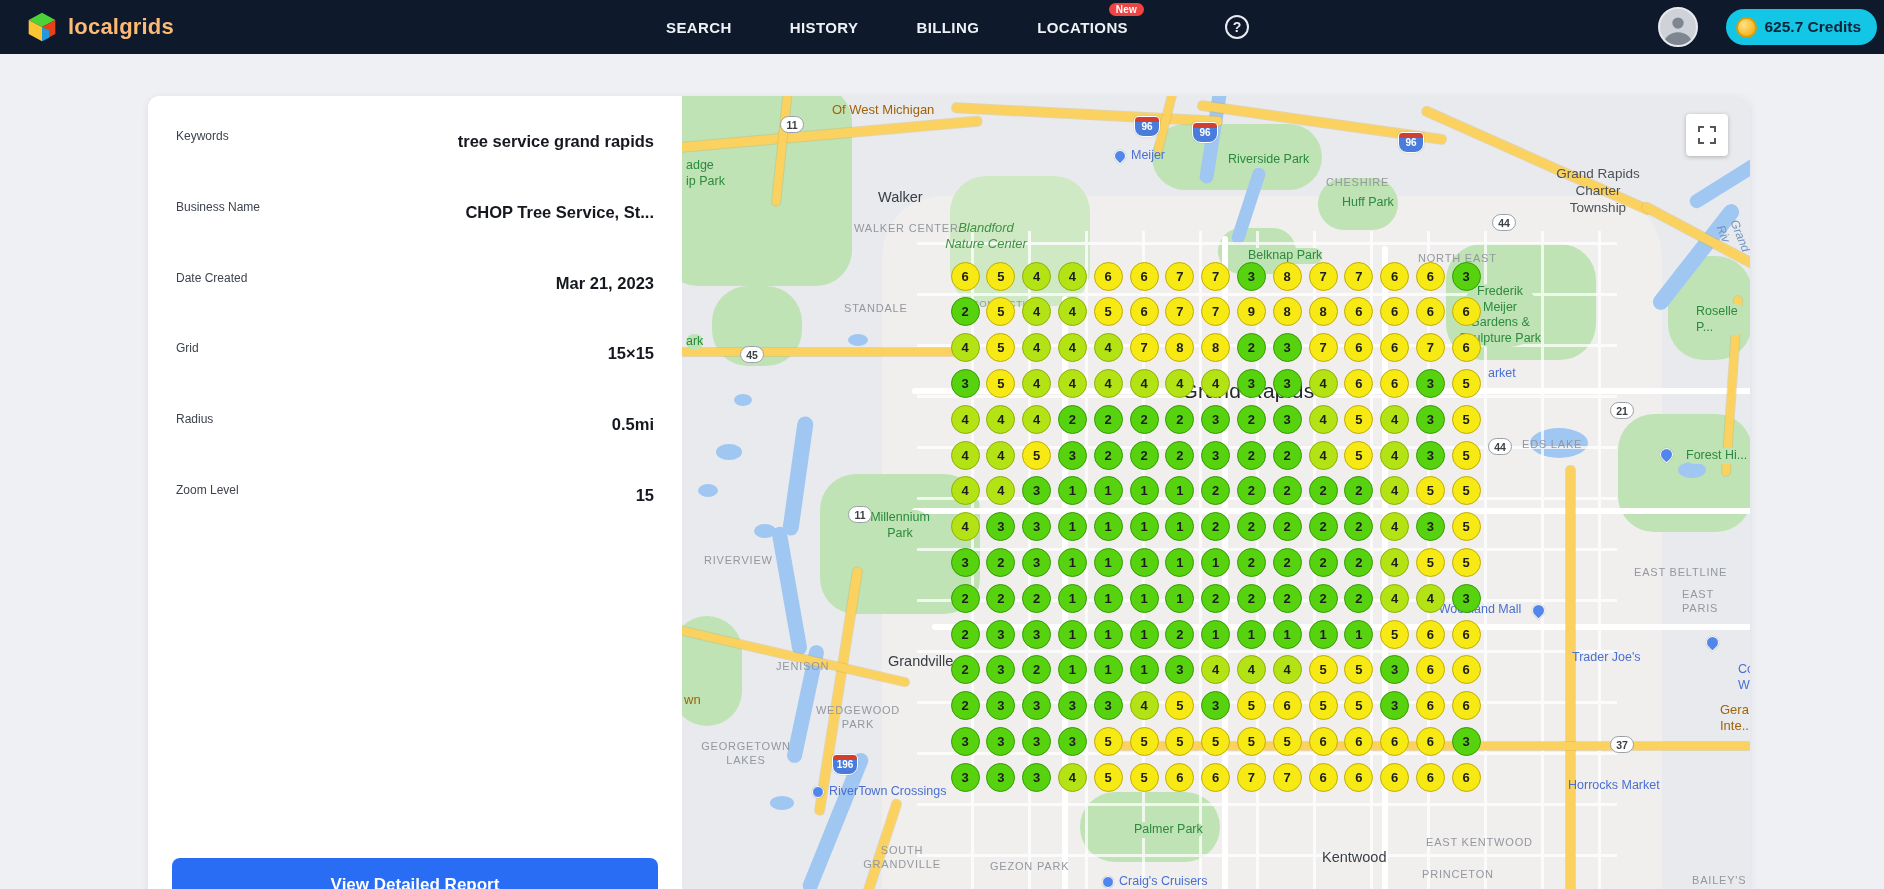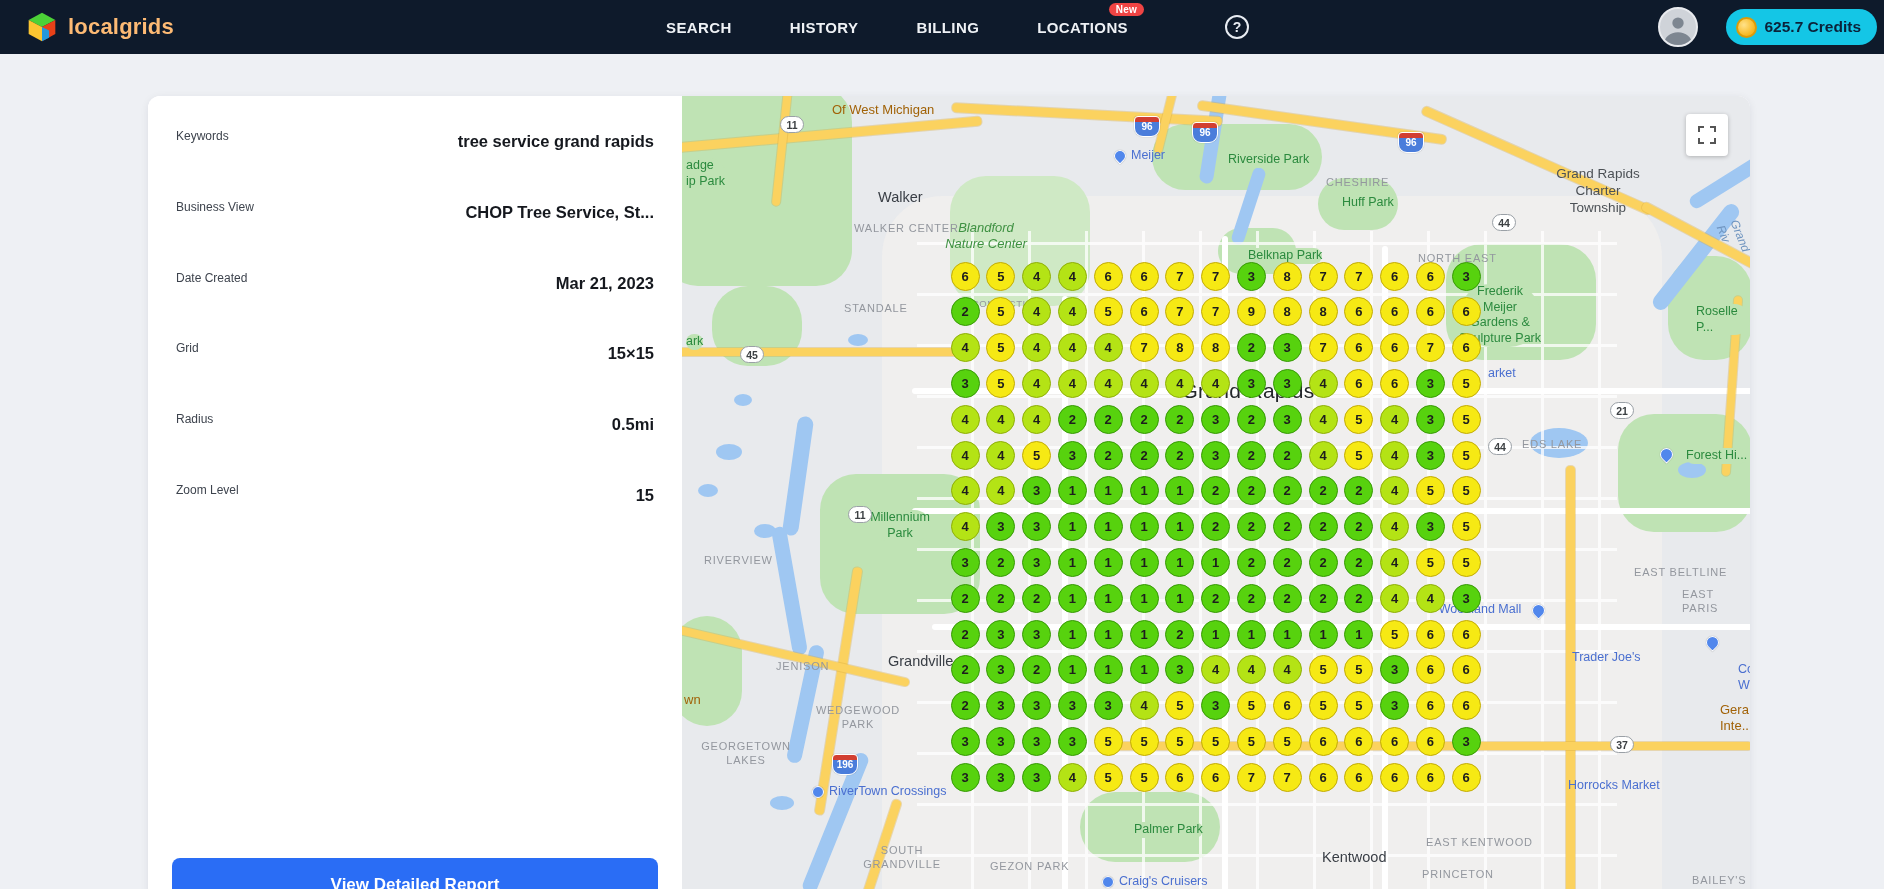--- a/index.html
+++ b/index.html
@@ -116,21 +116,21 @@
   <main>
     <section class="card">
 
       <aside class="panel">
         <div class="fields">
             <div class="field-row">
               <span class="f-label">Keywords</span>
               <span class="f-value">tree service grand rapids</span>
             </div>
             <div class="field-row">
-              <span class="f-label">Business View</span>
+              <span class="f-label">Business Name</span>
               <span class="f-value">CHOP Tree Service, St...</span>
             </div>
             <div class="field-row">
               <span class="f-label">Date Created</span>
               <span class="f-value">Mar 21, 2023</span>
             </div>
             <div class="field-row">
               <span class="f-label">Grid</span>
               <span class="f-value">15×15</span>
             </div>

